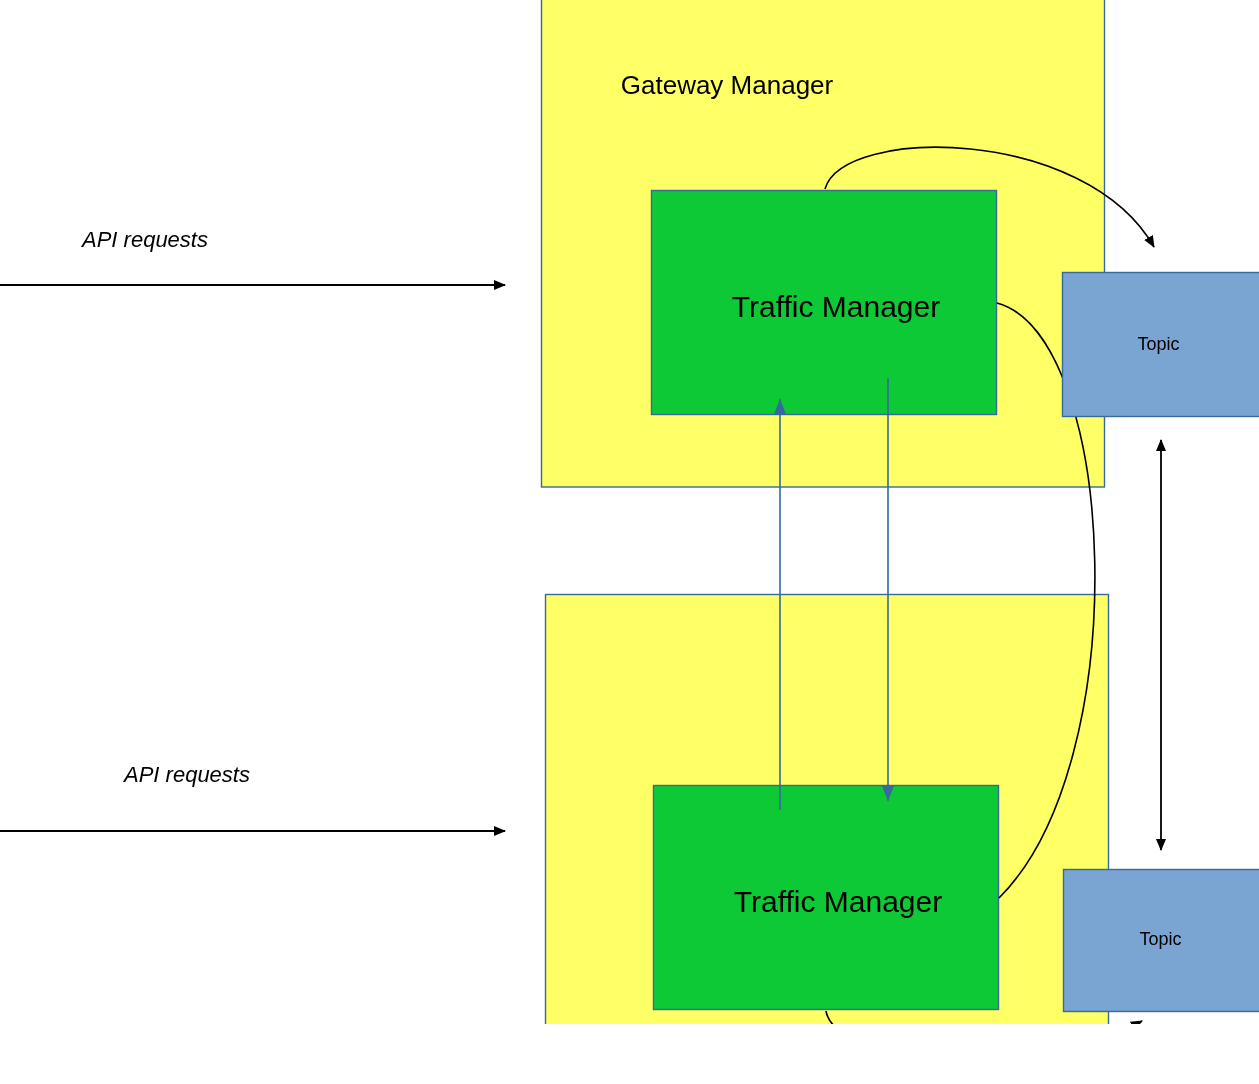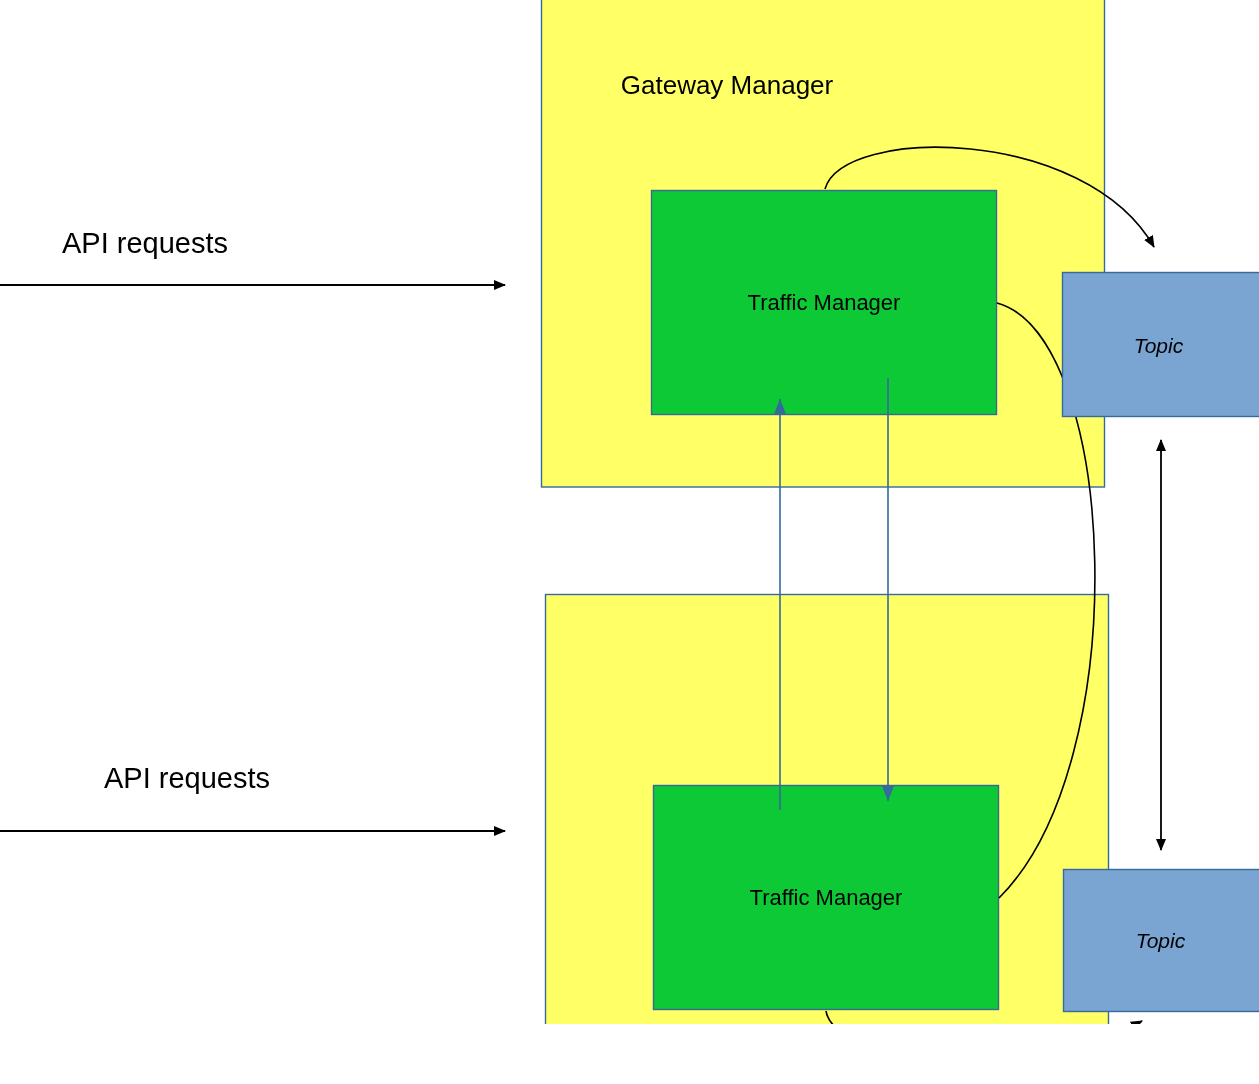--- a/index.html
+++ b/index.html
@@ -29,28 +29,29 @@
     position: absolute;
     text-align: center;
     color: #000000;
     white-space: nowrap;
     pointer-events: none;
   }
   .label-container {
     font-size: 26px;
   }
   .label-service {
-    font-size: 22px;
+    font-size: 30px;
+    margin-left: 12px;
   }
   .label-topic {
-    font-size: 21px;
-    font-style: italic;
+    font-size: 18px;
   }
   .label-flow {
-    font-size: 29px;
+    font-size: 22px;
+    font-style: italic;
   }
 </style>
 </head>
 <body>
 
 <div id="diagram-root">
 
   <svg id="diagram-svg" viewBox="0 0 1259 1084" xmlns="http://www.w3.org/2000/svg">
 
     <defs>

